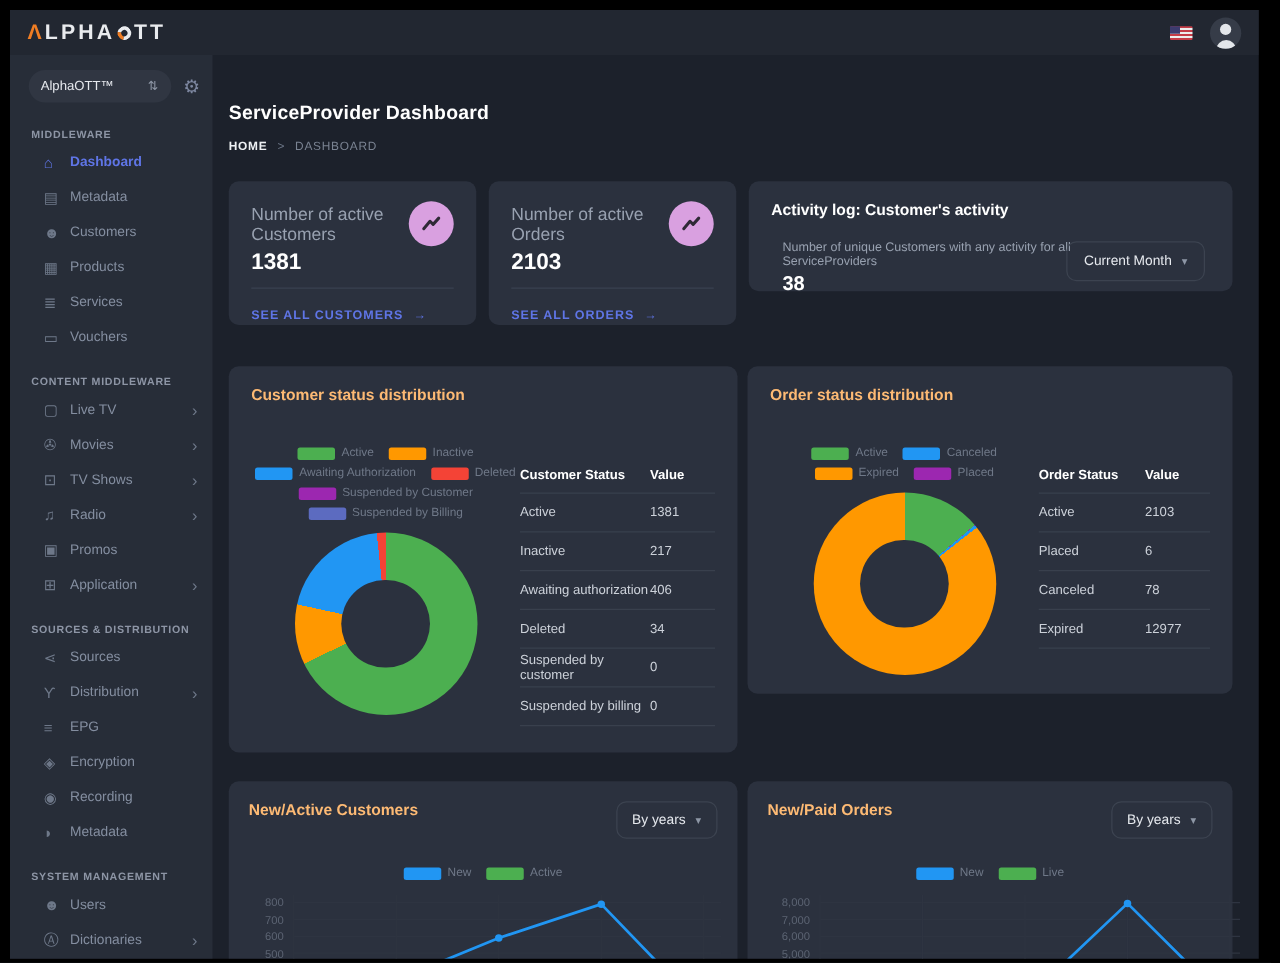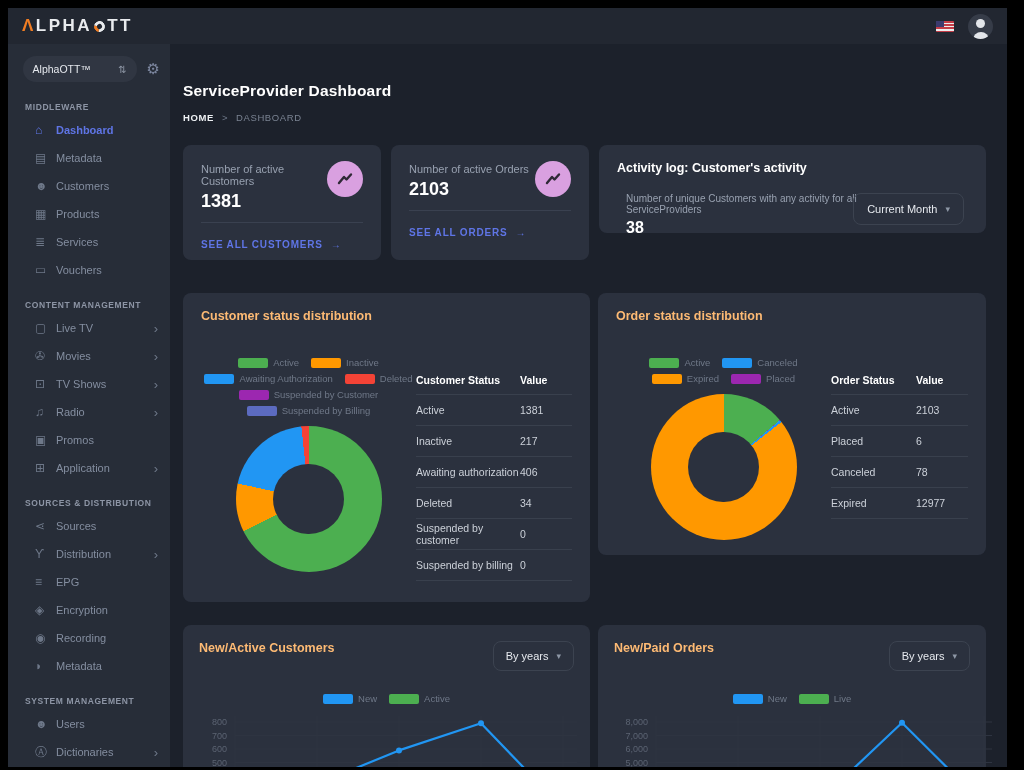--- a/index.html
+++ b/index.html
@@ -50,21 +50,21 @@
 
   .row { display:flex; }
   .row1 { margin-top:22px; gap:10px; }
   .row2 { margin-top:33px; gap:8px; }
   .row3 { margin-top:23px; gap:8px; }
   .card { background:#2b313e; border-radius:8px; position:relative; }
 
   
   .stat-card { width:198px; height:115px; padding:18px; }
   .stat-top { display:flex; justify-content:space-between; }
-  .stat-label { font-size:11px; color:#98a1b0; }
+  .stat-label { font-size:14px; color:#98a1b0; }
   .stat-value { font-size:18px; font-weight:bold; color:#fff; margin-top:4px; }
   .stat-icon { width:36px; height:36px; border-radius:50%; background:#d9a0e0; flex:0 0 36px;
     display:flex; align-items:center; justify-content:center; margin-top:-2px; }
   .stat-divider { border-top:1px solid #3a4150; margin-top:10px; }
   .stat-link { margin-top:16px; font-size:10px; font-weight:bold; letter-spacing:0.8px;
     color:#5f75e6; cursor:pointer; display:flex; gap:8px; align-items:center; }
 
   
   .activity-card { flex:1; height:88px; padding:16px 18px; }
   .activity-title { font-size:12.5px; font-weight:bold; color:#fff; }
@@ -148,21 +148,21 @@
           <span class="nav-label">Products</span>
         </div>
         <div class="nav-item">
           <span class="nav-icon">≣</span>
           <span class="nav-label">Services</span>
         </div>
         <div class="nav-item">
           <span class="nav-icon">▭</span>
           <span class="nav-label">Vouchers</span>
         </div>
-        <div class="nav-section">CONTENT MANAGEMENT</div>
+        <div class="nav-section">CONTENT MIDDLEWARE</div>
         <div class="nav-item">
           <span class="nav-icon">▢</span>
           <span class="nav-label">Live TV</span>
           <span class="nav-chev">›</span>
         </div>
         <div class="nav-item">
           <span class="nav-icon">✇</span>
           <span class="nav-label">Movies</span>
           <span class="nav-chev">›</span>
         </div>

